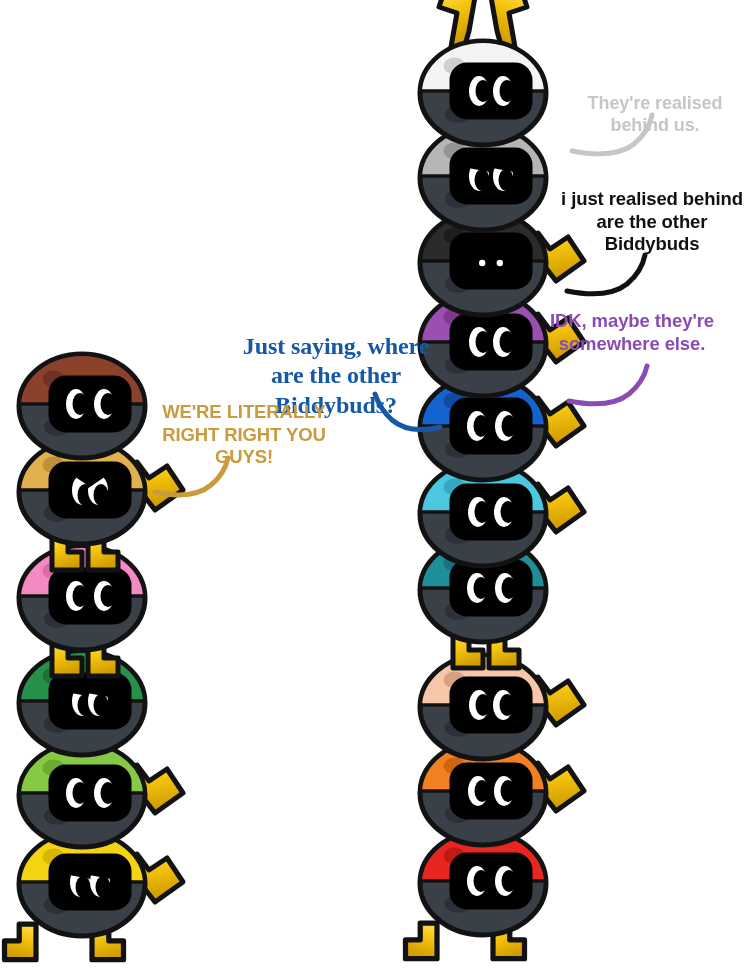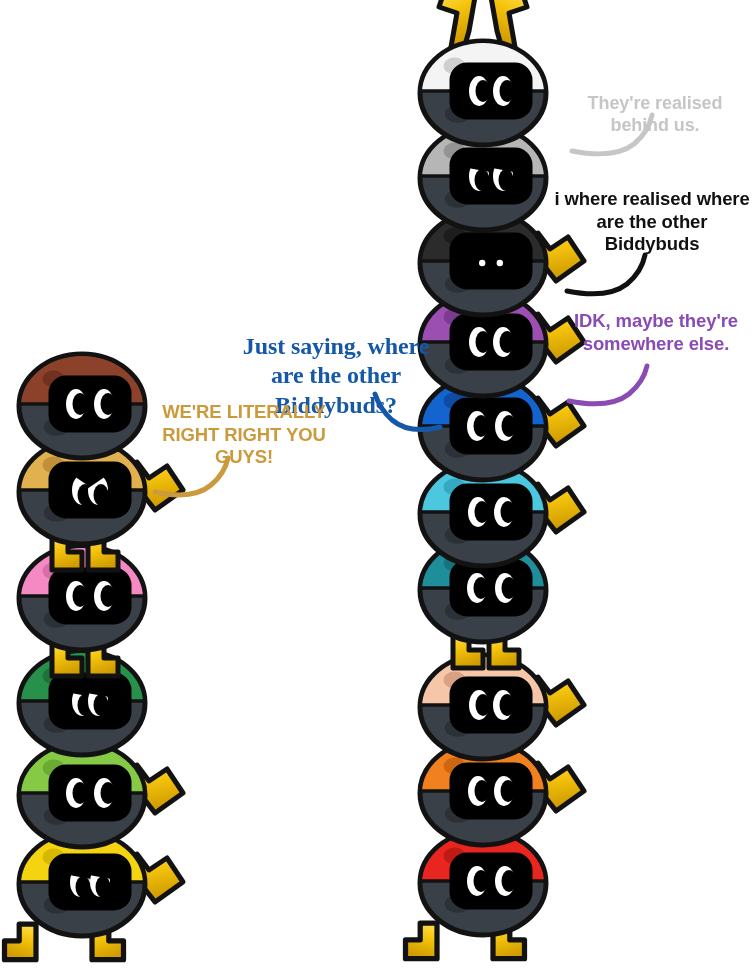--- a/index.html
+++ b/index.html
@@ -37,21 +37,21 @@
   }
   #cap-white {
     left: 560px; top: 93px; width: 190px;
     font-size: 18px; color: #c6c6c6;
   }
   #cap-grey {
     left: 552px; top: 188px; width: 200px;
     font-size: 18.5px; color: #111111;
   }
   #cap-purple {
-    left: 558px; top: 310px; width: 196px;
+    left: 534px; top: 310px; width: 196px;
     font-size: 18.5px; color: #8a4bb5; text-align: center;
   }
   #cap-blue {
     left: 240px; top: 332px; width: 192px;
     font-size: 24px; color: #1558a8; font-family: Liberation Serif, serif;
   }
   #cap-gold {
     left: 147px; top: 401px; width: 194px;
     font-size: 18.5px; color: #cb9a3c;
   }
@@ -366,19 +366,19 @@
   </svg>
 
   <div class="caption" id="cap-blue" style="color: rgb(21, 88, 168);">Just saying, where
 are the other
 Biddybuds?</div>
   <div class="caption" id="cap-gold" style="color: rgb(203, 154, 60);">WE'RE LITERALLY
 RIGHT RIGHT YOU
 GUYS!</div>
   <div class="caption" id="cap-white" style="color: rgb(198, 198, 198);">They're realised
 behind us.</div>
-  <div class="caption" id="cap-grey" style="color: rgb(17, 17, 17);">i where realised where
+  <div class="caption" id="cap-grey" style="color: rgb(17, 17, 17);">i just realised behind
 are the other
 Biddybuds</div>
   <div class="caption" id="cap-purple" style="color: rgb(138, 75, 181);">IDK, maybe they're
 somewhere else.</div>
 
 </div>
 
 </body></html>

